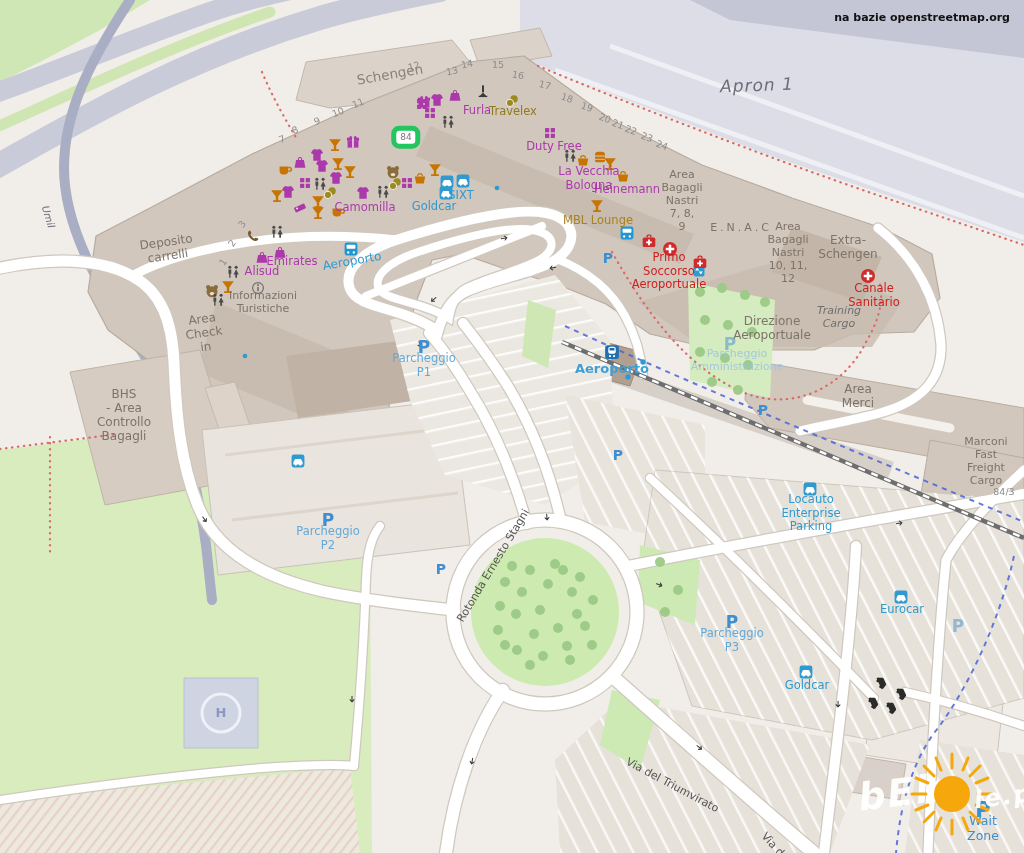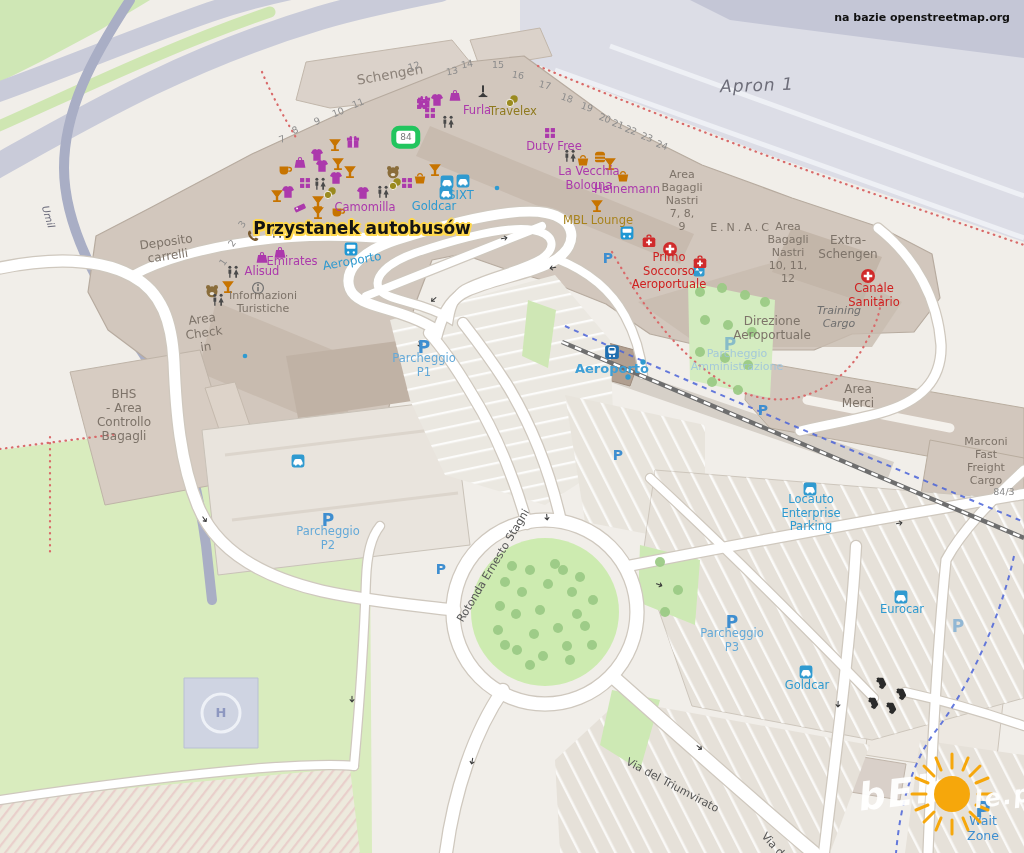--- a/index.html
+++ b/index.html
@@ -564,21 +564,20 @@
       <div class="map-label gate" style="left: 545px; top: 85px; transform: translate(-50%, -50%) rotate(14deg);">17</div>
       <div class="map-label gate" style="left: 567px; top: 98px; transform: translate(-50%, -50%) rotate(18deg);">18</div>
       <div class="map-label gate" style="left: 587px; top: 107px; transform: translate(-50%, -50%) rotate(18deg);">19</div>
       <div class="map-label gate" style="left: 605px; top: 118px; transform: translate(-50%, -50%) rotate(20deg);">20</div>
       <div class="map-label gate" style="left: 618px; top: 124px; transform: translate(-50%, -50%) rotate(20deg);">21</div>
       <div class="map-label gate" style="left: 631px; top: 130px; transform: translate(-50%, -50%) rotate(20deg);">22</div>
       <div class="map-label gate" style="left: 647px; top: 137px; transform: translate(-50%, -50%) rotate(20deg);">23</div>
       <div class="map-label gate" style="left: 662px; top: 145px; transform: translate(-50%, -50%) rotate(20deg);">24</div>
     </div>
 
-<div class="annot" style="left:362px;top:228px;">Przystanek autobusów</div>
 
 <div id="attribution">na bazie openstreetmap.org</div>
 
 <div id="watermark">
   <span class="wm-text" id="wm-left">bEls</span>
   <svg id="wm-sun" width="84" height="84" viewBox="0 0 84 84">
     <g stroke="#f6a70b" stroke-width="3" stroke-linecap="round">
       <line x1="42" y1="2" x2="42" y2="16"></line>
           <line x1="42" y1="68" x2="42" y2="82"></line>
       <line x1="2" y1="42" x2="16" y2="42"></line>

